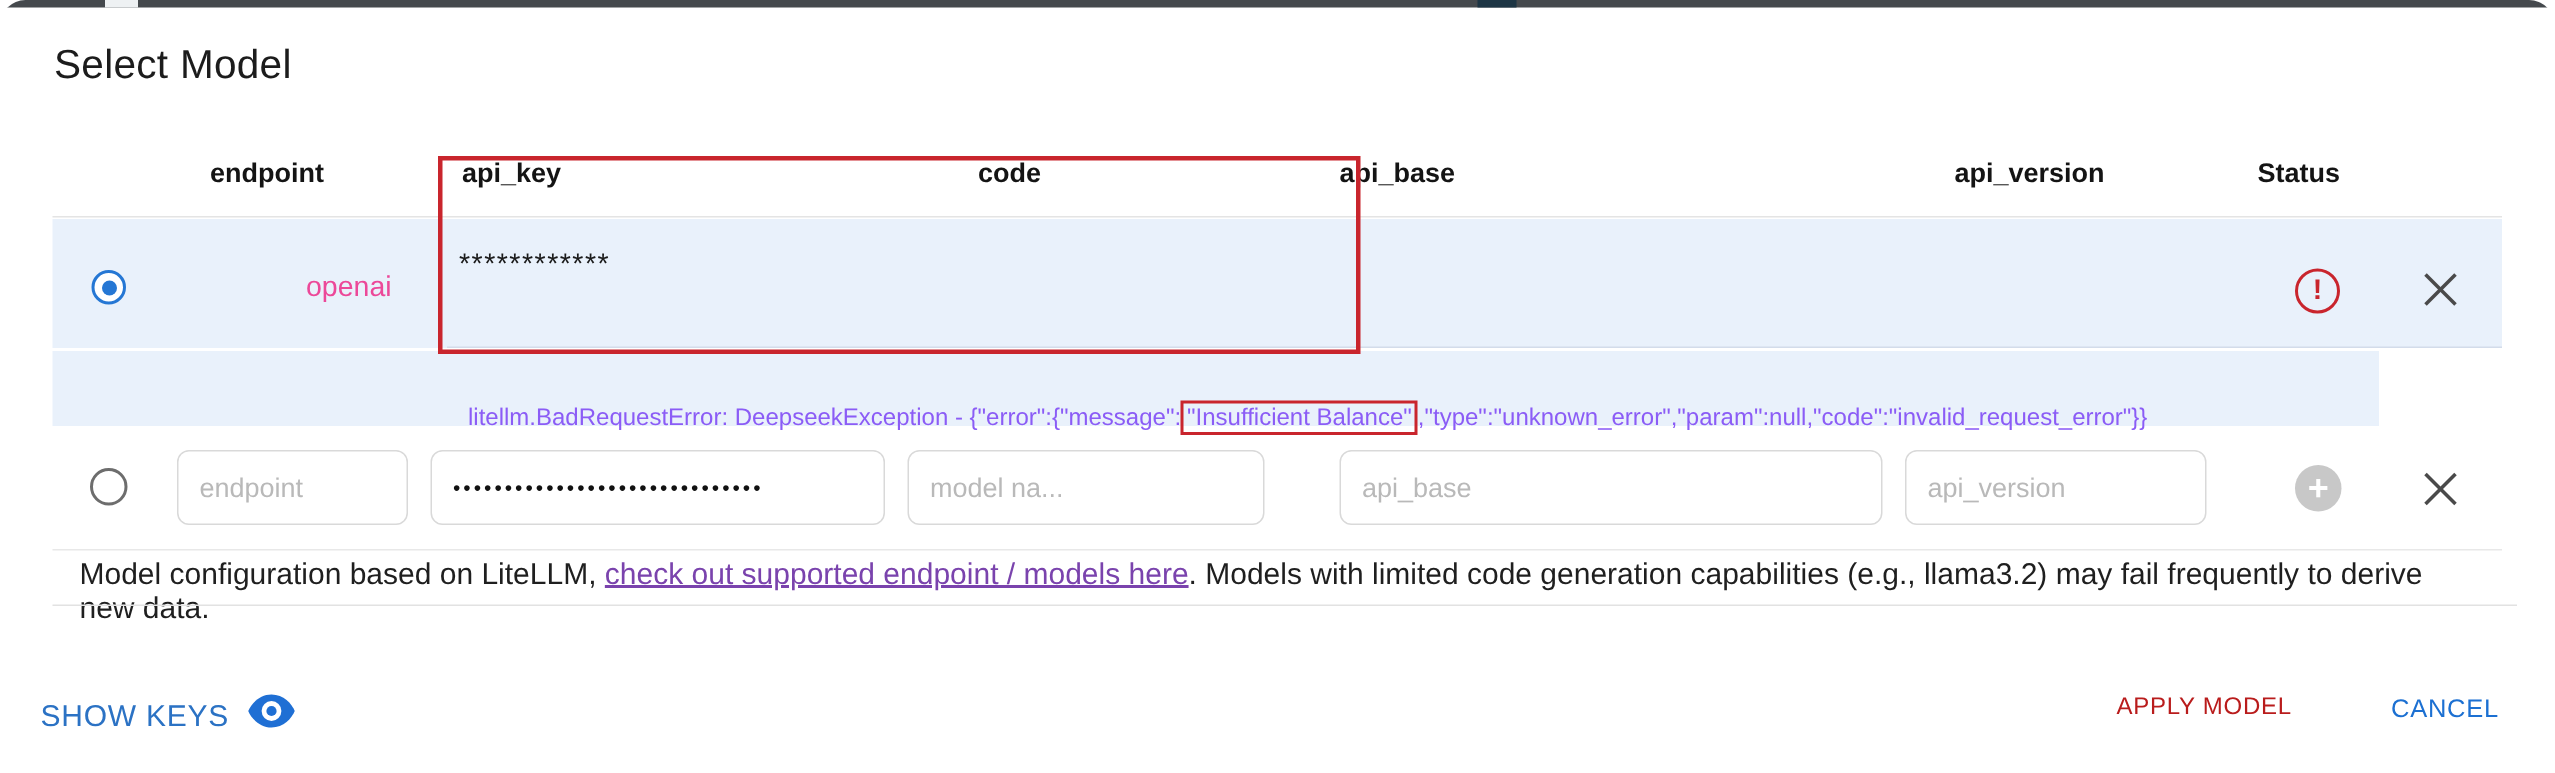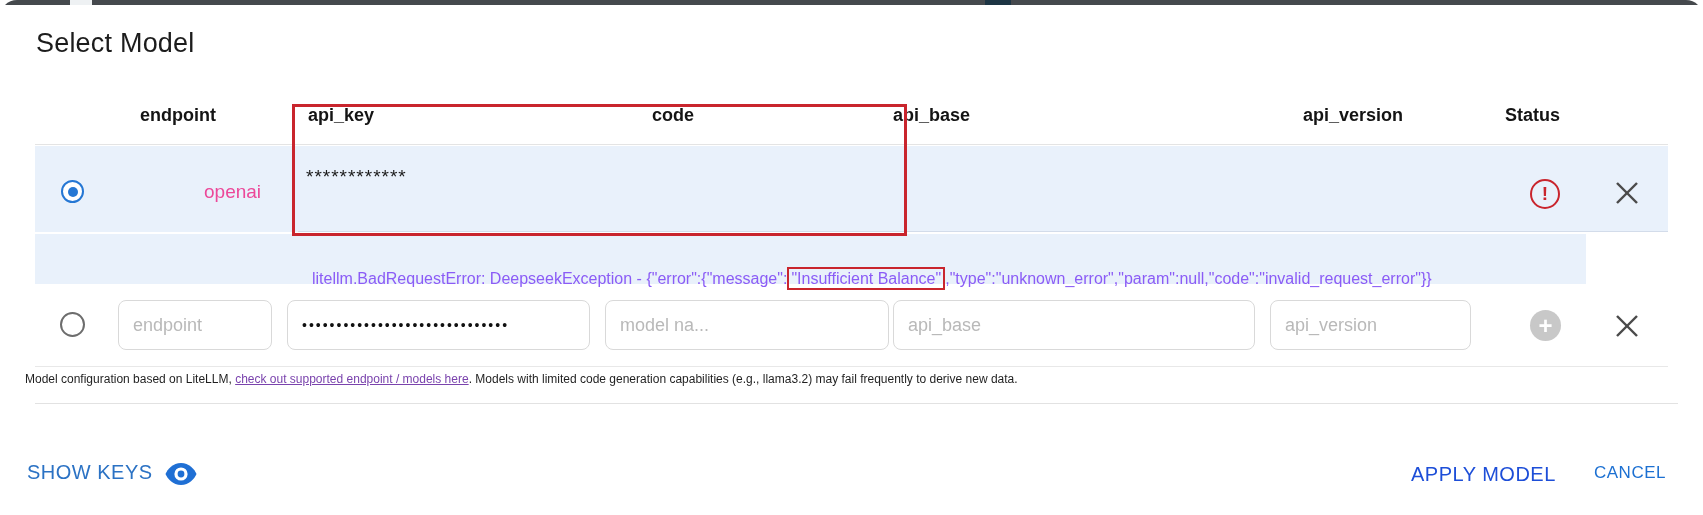--- a/index.html
+++ b/index.html
@@ -42,29 +42,29 @@
     font-family:"Liberation Sans", sans-serif; font-size:18px; color:#333; padding:0 14px; background:#fff; outline:none; }
   .inp::placeholder{ color:#b9b9b9; opacity:1; }
   .inp.masked{ font-size:14px; letter-spacing:2px; color:#111; }
 
   .plus-btn{ position:absolute; left:1530px; top:310px; width:31px; height:31px; border-radius:50%;
     background:#c8c8c8; color:#fff; font-size:24px; font-weight:bold; text-align:center; line-height:29px; border:none; cursor:pointer; }
 
   .sep2{ position:absolute; left:35px; top:366px; width:1633px; height:1px; background:#e8e8e8; }
   .sep3{ position:absolute; left:35px; top:403px; width:1643px; height:1px; background:#e2e2e2; }
 
-  .footer-note{ position:absolute; left:25px; top:372px; width:1600px; font-size:12px; color:#1f1f1f; }
+  .footer-note{ position:absolute; left:53px; top:372px; width:1600px; font-size:20px; color:#1f1f1f; }
   .footer-note a{ color:#7a43ad; text-decoration:underline; cursor:pointer; }
 
-  .show-keys{ position:absolute; left:27px; top:461px; display:flex; align-items:flex-start; gap:11px;
+  .show-keys{ position:absolute; left:27px; top:461px; display:flex; align-items:flex-end; gap:11px;
     background:none; border:none; cursor:pointer; font-family:"Liberation Sans", sans-serif; }
   .show-keys .lbl{ font-size:20px; letter-spacing:0.5px; color:#2b72c4; font-weight:400; }
 
   .apply-btn{ position:absolute; left:1411px; top:463px; background:none; border:none;
-    font-family:"Liberation Sans", sans-serif; font-size:20px; letter-spacing:0.5px; color:#1d4ed8; cursor:default; }
+    font-family:"Liberation Sans", sans-serif; font-size:16px; letter-spacing:0.5px; color:#b91c1c; cursor:default; }
   .cancel-btn{ position:absolute; left:1594px; top:463px; background:none; border:none;
     font-family:"Liberation Sans", sans-serif; font-size:17px; letter-spacing:0.5px; color:#1c70d2; cursor:pointer; }
 
   .watermark{ position:absolute; right:31px; top:406px; font-size:46px; color:#c9c9c9;
     text-shadow:1px 1px 0 #eeeeee; pointer-events:none; white-space:nowrap; }
 
   .anno-box{ position:absolute; border:3px solid #c9252d; pointer-events:none; }
   .anno-box.box1{ left:292px; top:104px; width:615px; height:132px; }
 </style>
 </head>
@@ -105,21 +105,21 @@
   <div class="row1-sep"></div>
 
   <div class="error-band"></div>
   <div class="error-line"><span>litellm.BadRequestError: DeepseekException - {"error":{"message":</span><span class="hl">"Insufficient Balance"</span><span>,"type":"unknown_error","param":null,"code":"invalid_request_error"}}</span></div>
 
   <div class="anno-box box1"></div>
 
   <div class="radio empty"></div>
   <input class="inp" style="left: 118px; width: 154px;" placeholder="endpoint">
   <input class="inp masked" style="left: 287px; width: 303px;" value="••••••••••••••••••••••••••••••">
-  <input class="inp" style="left: 605px; width: 284px;" placeholder="model na...">
+  <input class="inp" style="left: 605px; width: 238px;" placeholder="model na...">
   <input class="inp" style="left: 893px; width: 362px;" placeholder="api_base">
   <input class="inp" style="left: 1270px; width: 201px;" placeholder="api_version">
   <button class="plus-btn">+</button>
   <div class="x-btn" style="left:1614px; top:313px;">
     <svg width="26" height="26" viewBox="0 0 26 26">
         <line x1="3" y1="3" x2="23" y2="23" stroke="#4a4a4a" stroke-width="2.4"></line>
         <line x1="23" y1="3" x2="3" y2="23" stroke="#4a4a4a" stroke-width="2.4"></line>
       </svg>
   </div>
 

